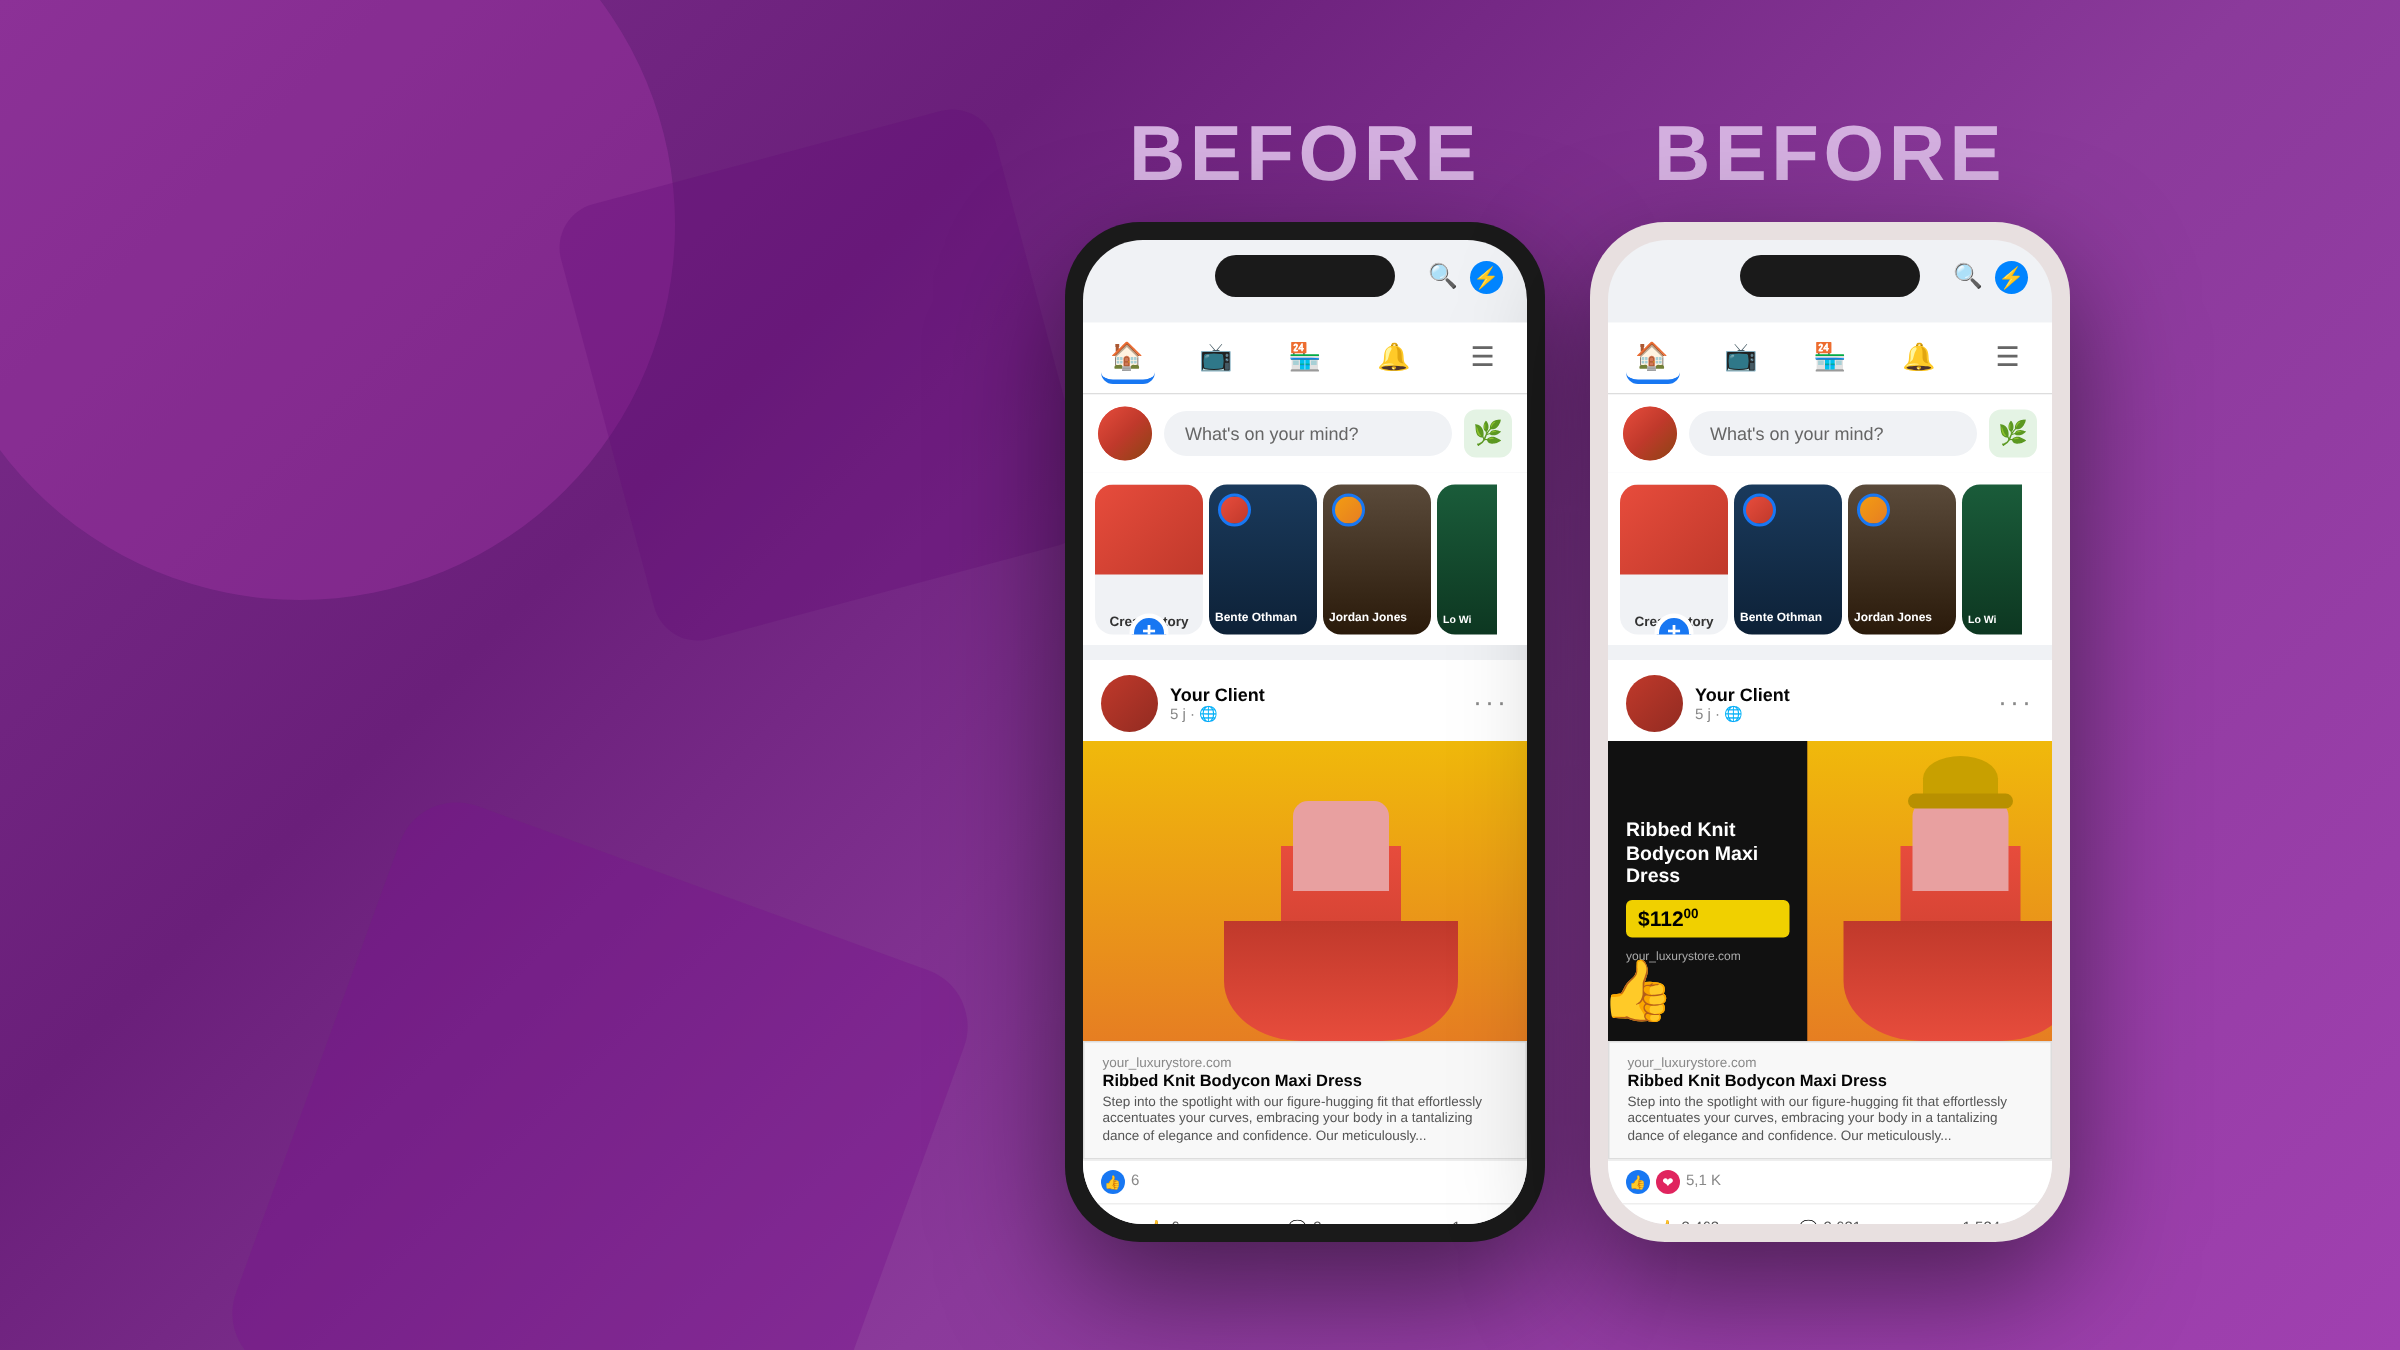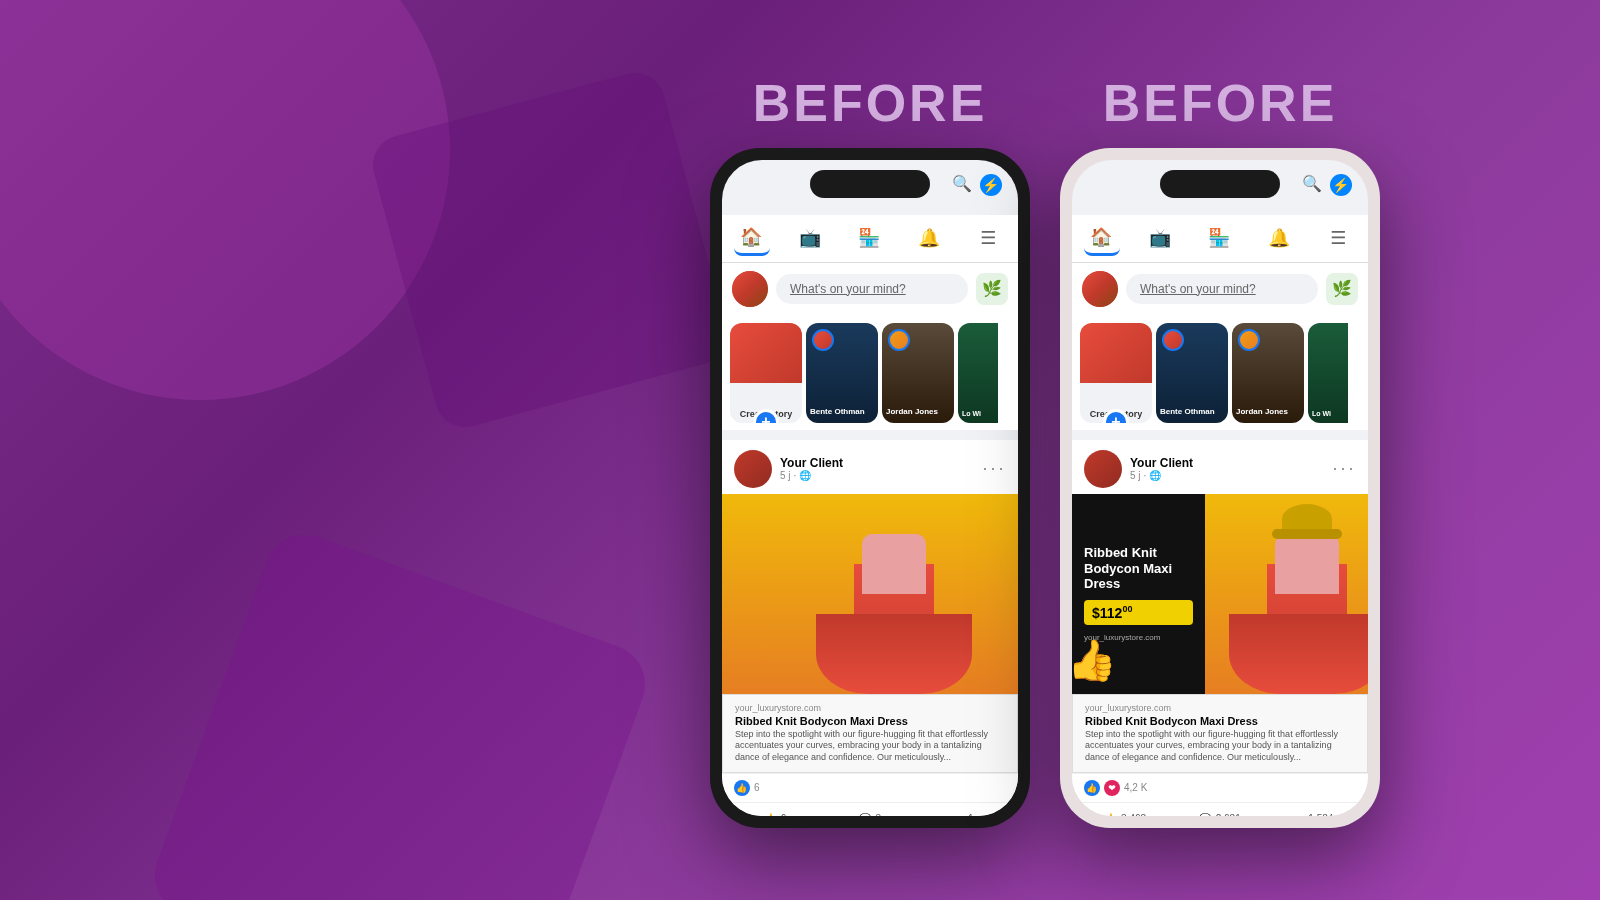--- a/index.html
+++ b/index.html
@@ -210,21 +210,20 @@
       border-radius: 50%;
     }
 
     .fb-mind-input {
       flex: 1;
       background: #f0f2f5;
       border-radius: 20px;
       padding: 8px 14px;
       font-size: 12px;
       color: #666;
-      text-decoration: underline;
     }
 
     .fb-photo-btn {
       width: 32px;
       height: 32px;
       border-radius: 8px;
       background: #e4f3e4;
       display: flex;
       align-items: center;
       justify-content: center;
@@ -765,21 +764,21 @@
 
             <div class="post-link-preview">
               <div class="link-domain">your_luxurystore.com</div>
               <div class="link-title">Ribbed Knit Bodycon Maxi Dress</div>
               <div class="link-desc">Step into the spotlight with our figure-hugging fit that effortlessly accentuates your curves, embracing your body in a tantalizing dance of elegance and confidence. Our meticulously...</div>
             </div>
 
             <div class="post-reactions">
               <div class="reaction-like">👍</div>
               <div class="reaction-love">❤</div>
-              <div class="reaction-count-large">4,2 K</div>
+              <div class="reaction-count-large">5,1 K</div>
             </div>
 
             <div class="post-actions">
               <button class="action-btn">👍 <span>3 468</span></button>
               <button class="action-btn">💬 <span>2 681</span></button>
               <button class="action-btn">↗ <span>1 584</span></button>
             </div>
           </div>
         </div>
 

